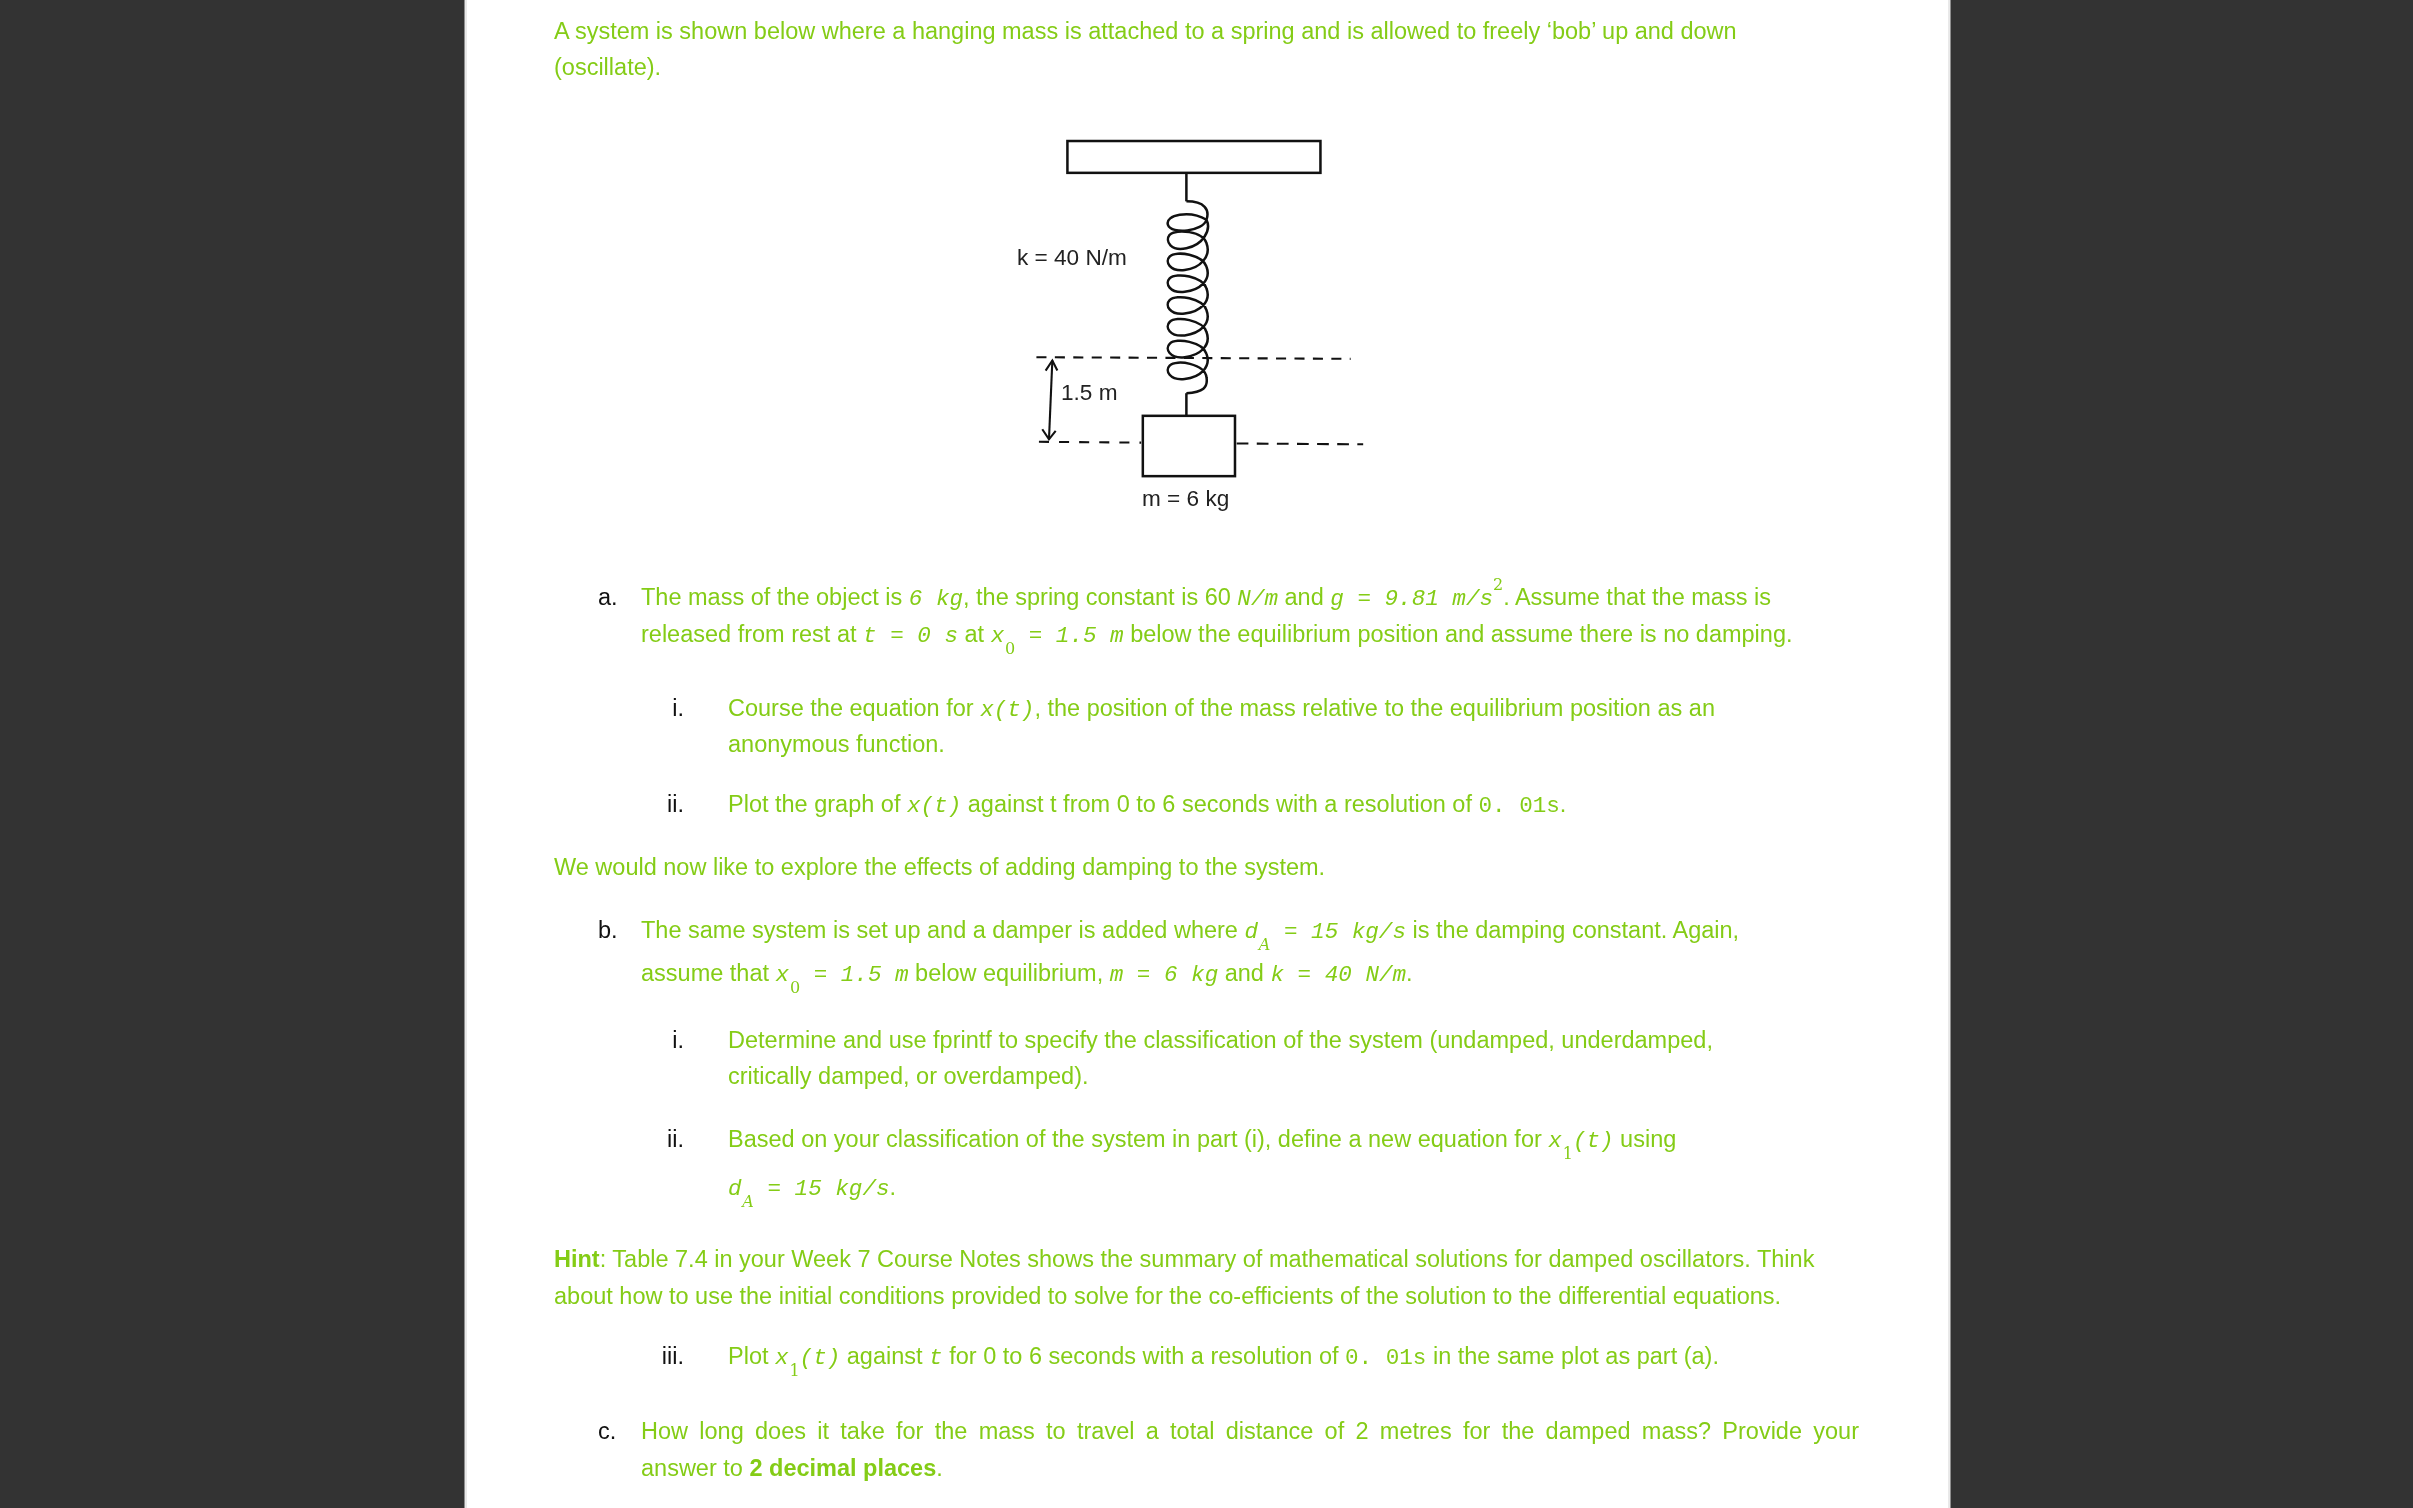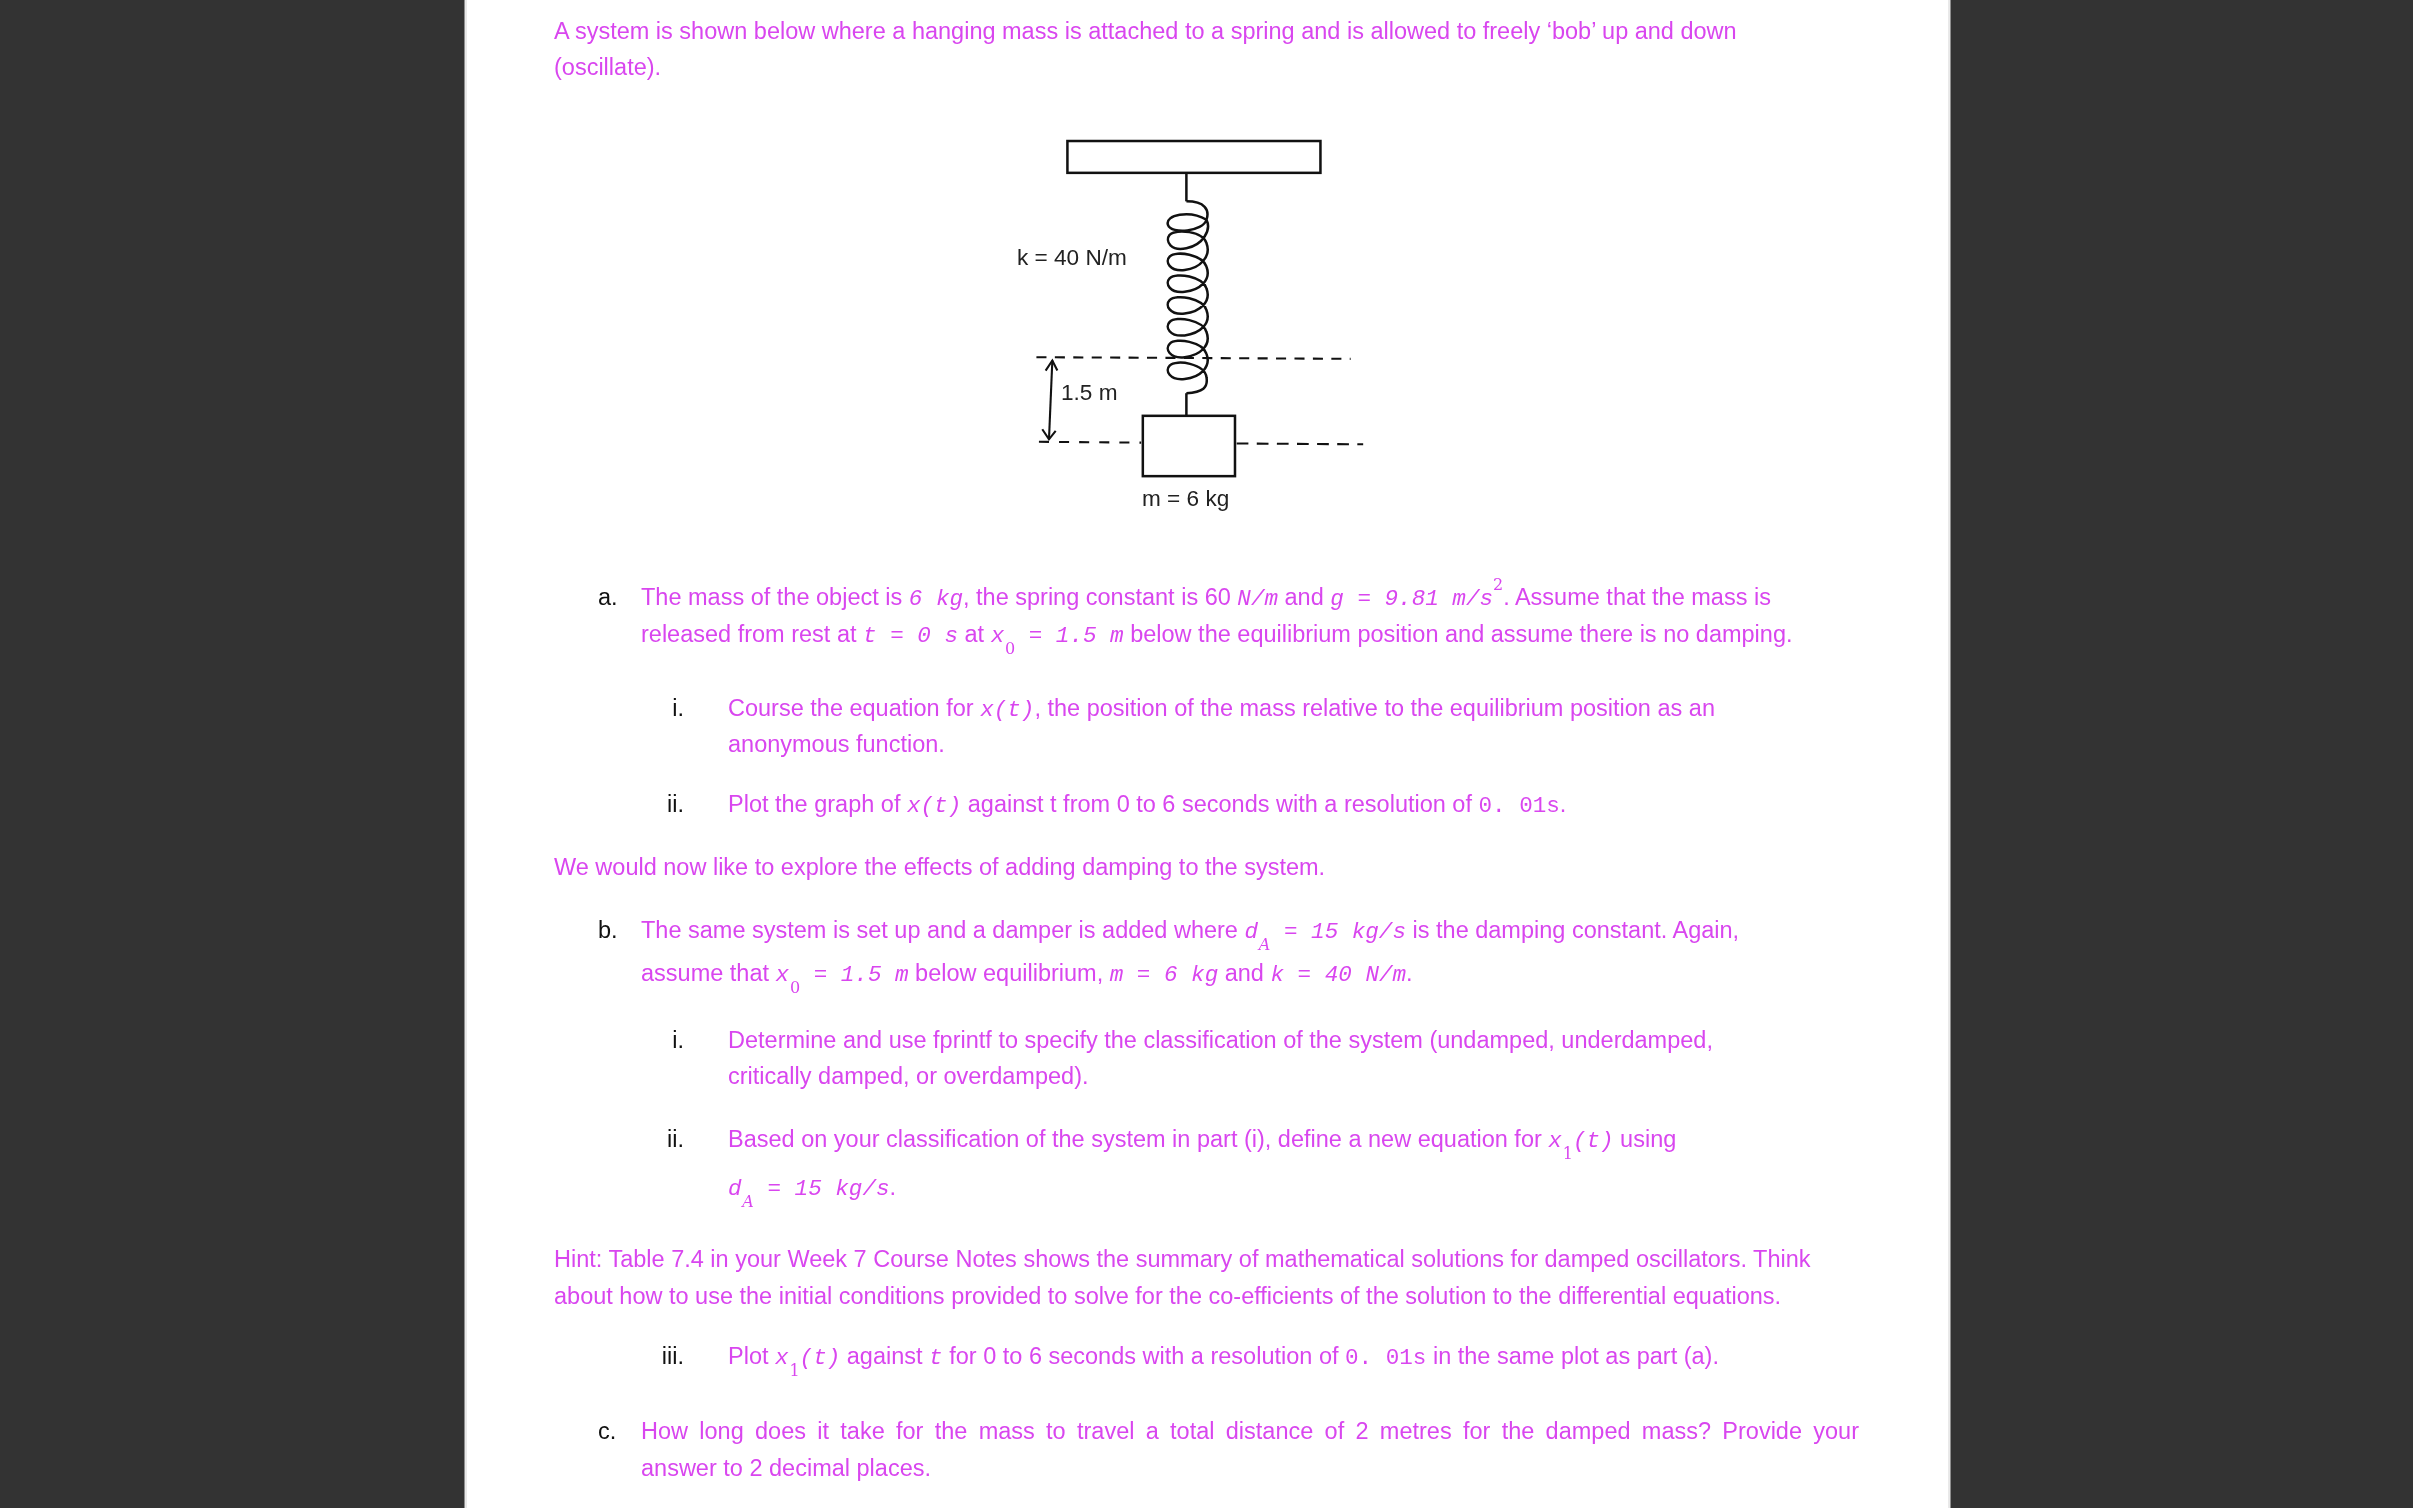--- a/index.html
+++ b/index.html
@@ -11,32 +11,32 @@
   }
   .page {
     position: absolute; left: 467px; top: 0; width: 1481px; height: 1508px;
     background: #ffffff;
     box-shadow: 0 0 0 2.5px #e9e9e9;
   }
   .txt {
     position: absolute;
     font-family: "Liberation Sans", sans-serif;
     font-size: 23.5px;
-    color: #d946ef;
+    color: #84cc16;
     white-space: nowrap;
     line-height: 37px;
   }
   .m { font-family: Liberation Mono, monospace; font-style: italic; font-size: 22.6px; }
   .mn { font-family: Liberation Mono, monospace; font-size: 22.6px; }
   .sub { position: relative; top: 11.7px; font-family: "DejaVu Serif", serif; font-size: 16px; font-style: normal; margin-left: 0.8px; }
   .subi { position: relative; top: 11.7px; font-family: "DejaVu Serif", serif; font-size: 16px; font-style: italic; margin-left: 0.8px; }
   .sup { position: relative; top: -15px; font-family: "DejaVu Serif", serif; font-size: 16px; font-style: normal; }
   .lbl { position: absolute; font-size: 23.5px; color: #111; line-height: 37px; font-family: "Liberation Sans", sans-serif; }
   .roman { text-align: right; width: 50px; }
-  b { font-weight: normal; margin-top: 24px; }
+  b { font-weight: bold; margin-top: 24px; }
   .diag-label { position: absolute; font-family: "Liberation Sans", sans-serif; font-size: 22.6px; color: #222; white-space: nowrap; }
   svg.diagram { position: absolute; left: 0; top: 0; }
 </style>
 </head>
 <body>
 
 <div class="page"></div>
 
 <div class="txt" style="left:554px; top:12.6px;">A system is shown below where a hanging mass is attached to a spring and is allowed to freely ‘bob’ up and down</div>
 <div class="txt" style="left:554px; top:49px;">(oscillate).</div>

